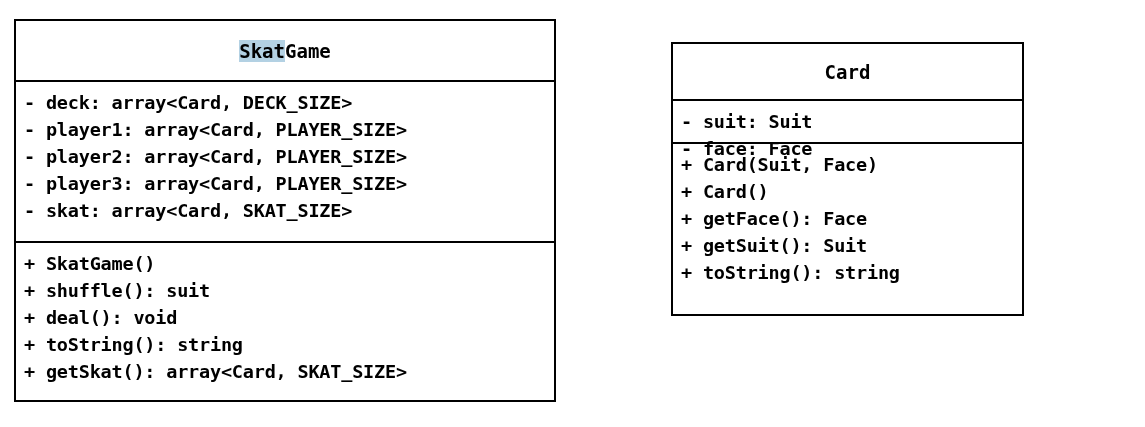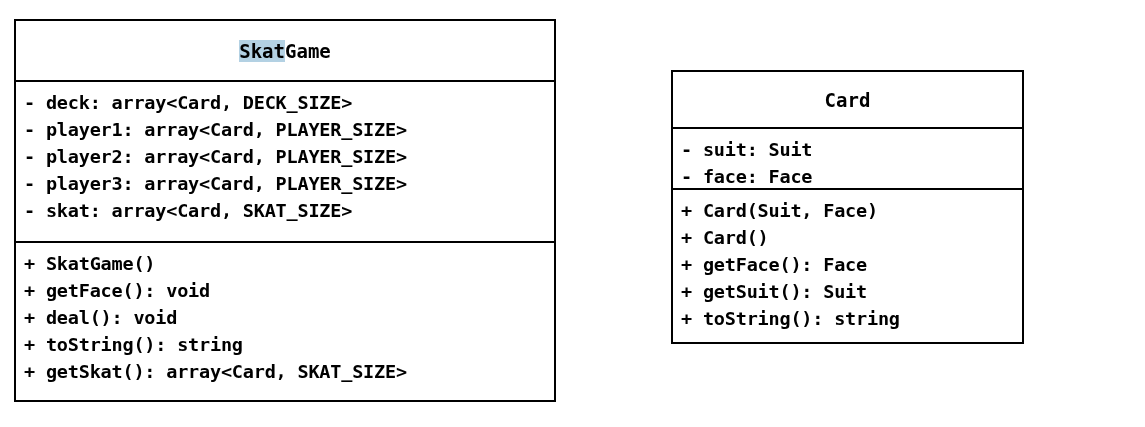--- a/index.html
+++ b/index.html
@@ -74,29 +74,29 @@
   #skatgame-class .attributes {
     height: 161px;
   }
   #skatgame-class .operations {
     height: 137px;
   }
 
   
   #card-class {
     left: 671px;
-    top: 70px;
+    top: 42px;
     width: 353px;
     height: 274px;
   }
   #card-class .class-title {
     height: 57px;
   }
   #card-class .attributes {
-    height: 61px;
+    height: 43px;
   }
   #card-class .operations {
     height: 152px;
   }
 </style>
 </head>
 <body>
 
 <div class="uml-class" id="skatgame-class">
 
@@ -107,21 +107,21 @@
   <div class="compartment attributes with-rule">
     <div class="member-row">- deck: array&lt;Card, DECK_SIZE&gt;</div>
     <div class="member-row">- player1: array&lt;Card, PLAYER_SIZE&gt;</div>
     <div class="member-row">- player2: array&lt;Card, PLAYER_SIZE&gt;</div>
     <div class="member-row">- player3: array&lt;Card, PLAYER_SIZE&gt;</div>
     <div class="member-row">- skat: array&lt;Card, SKAT_SIZE&gt;</div>
   </div>
 
   <div class="compartment operations">
     <div class="member-row">+ SkatGame()</div>
-    <div class="member-row">+ getFace(): void</div>
+    <div class="member-row">+ shuffle(): suit</div>
     <div class="member-row">+ deal(): void</div>
     <div class="member-row">+ toString(): string</div>
     <div class="member-row">+ getSkat(): array&lt;Card, SKAT_SIZE&gt;</div>
   </div>
 </div>
 
 <div class="uml-class" id="card-class">
 
   <div class="class-title">Card</div>
 

